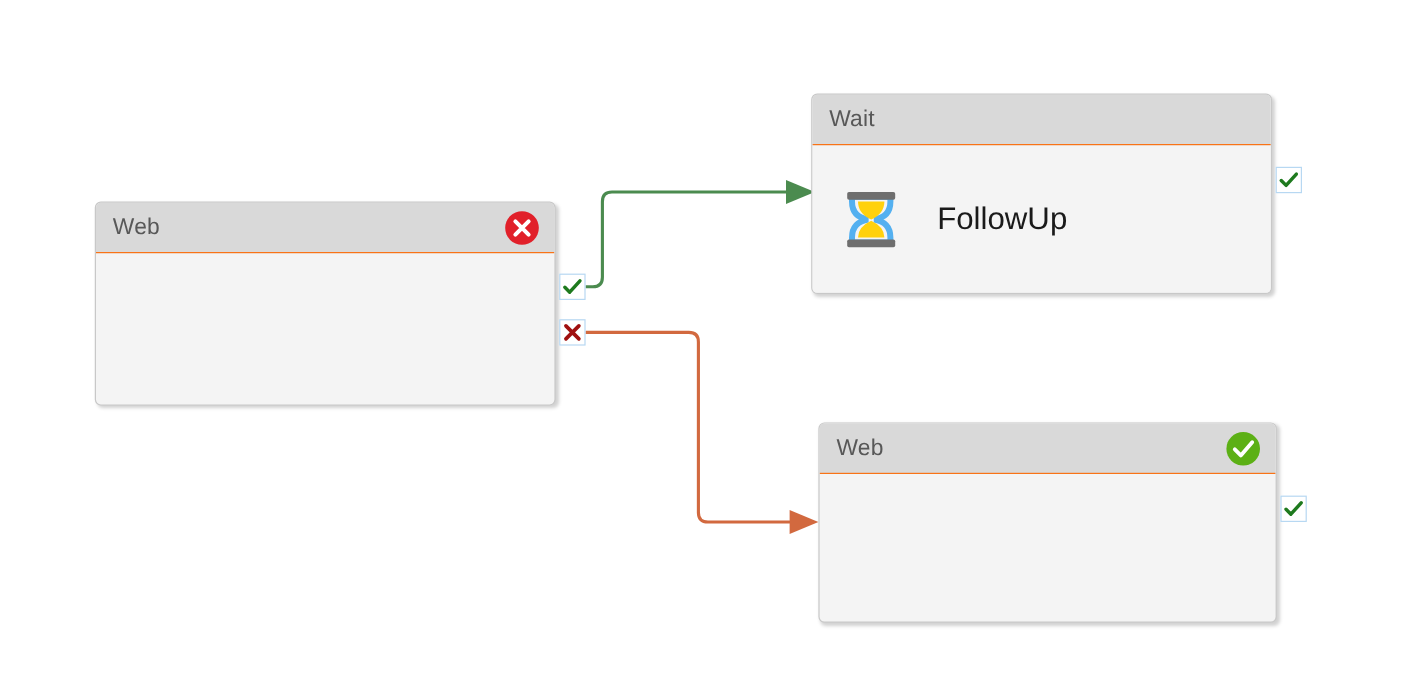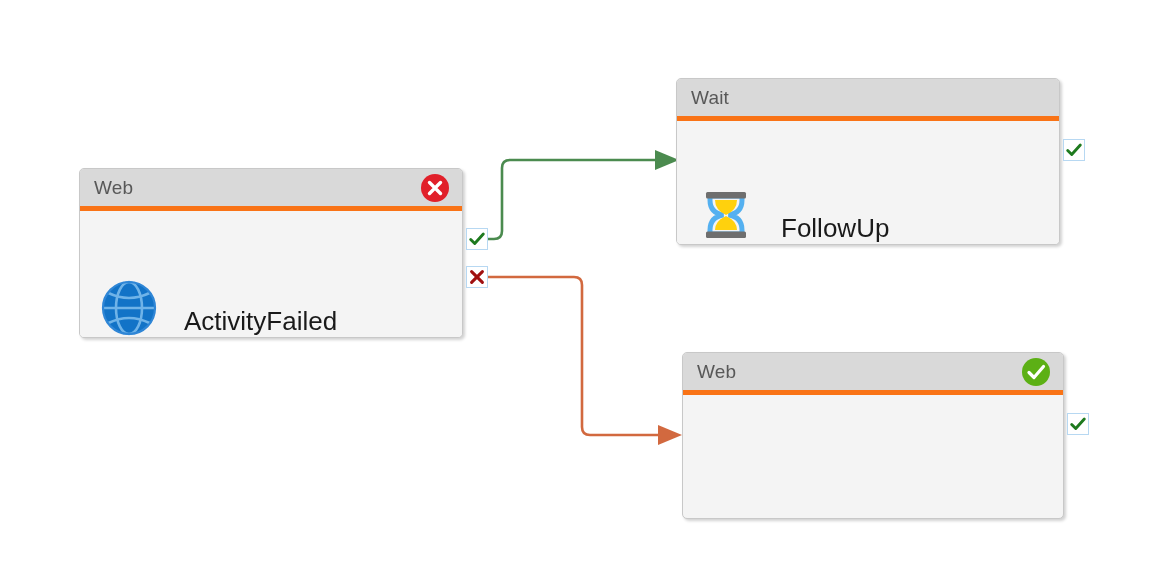--- a/index.html
+++ b/index.html
@@ -36,42 +36,42 @@
     background: #f4f4f4;
     border: 1px solid #c8c8c8;
     border-radius: 5px;
     box-shadow: 2px 2px 3px rgba(0,0,0,0.18);
     overflow: hidden;
   }
   .node-header {
     position: relative;
     height: 42px;
     background: #d9d9d9;
-    border-bottom: 5px solid #f97316;
+    border-bottom: 1px solid #f97316;
     display: flex;
     align-items: center;
     padding: 0 14px;
     box-sizing: border-box;
   }
   .node-type {
     font-size: 19px;
     color: #585858;
     letter-spacing: 0.2px;
   }
   .status-badge {
     position: absolute;
     right: 12px;
     top: 50%;
     transform: translateY(-50%);
     width: 30px;
     height: 30px;
   }
   .node-body {
     display: flex;
-    align-items: flex-end;
+    align-items: center;
     height: calc(100% - 42px);
     padding: 0 20px;
     box-sizing: border-box;
     background: #f4f4f4;
   }
   .node-icon {
     width: 58px;
     height: 58px;
     flex: 0 0 58px;
     margin-right: 26px;
@@ -118,35 +118,20 @@
   <div class="node" id="node-activity-failed" style="left:79px; top:168px; width:384px; height:170px;">
     <div class="node-header">
       <span class="node-type">Web</span>
       <span class="status-badge">
         <svg viewBox="0 0 30 30" width="30" height="30">
           <circle cx="15" cy="15" r="14" fill="#e1202a"></circle>
           <path d="M 9.5 9.5 L 20.5 20.5 M 20.5 9.5 L 9.5 20.5" stroke="#ffffff" stroke-width="3.4" stroke-linecap="round"></path>
         </svg>
       </span>
     </div>
-    <div class="node-body">
-      <span class="node-icon">
-        <svg viewBox="0 0 58 58" width="58" height="58">
-          <circle cx="29" cy="29" r="26" fill="#1273c7"></circle>
-          <g fill="none" stroke="#6fb3e8" stroke-width="2.6">
-            <ellipse cx="29" cy="29" rx="13" ry="26"></ellipse>
-            <line x1="3" y1="29" x2="55" y2="29"></line>
-            <path d="M 8.5 14 Q 29 24 49.5 14"></path>
-            <path d="M 8.5 44 Q 29 34 49.5 44"></path>
-          </g>
-          <circle cx="29" cy="29" r="26" fill="none" stroke="#2f86d6" stroke-width="2.2"></circle>
-        </svg>
-      </span>
-      <span class="node-label">ActivityFailed</span>
-    </div>
   </div>
 
   <div class="port" style="left:466px; top:228px;">
     <svg viewBox="0 0 20 20" width="18" height="18">
       <path d="M 3 10.5 L 7.5 15 L 17 4.5" fill="none" stroke="#1e7a1e" stroke-width="3.2" stroke-linecap="round" stroke-linejoin="round"></path>
     </svg>
   </div>
   <div class="port" style="left:466px; top:266px;">
     <svg viewBox="0 0 20 20" width="18" height="18">
       <path d="M 4 4 L 16 16 M 16 4 L 4 16" fill="none" stroke="#a01010" stroke-width="3.4" stroke-linecap="round"></path>

